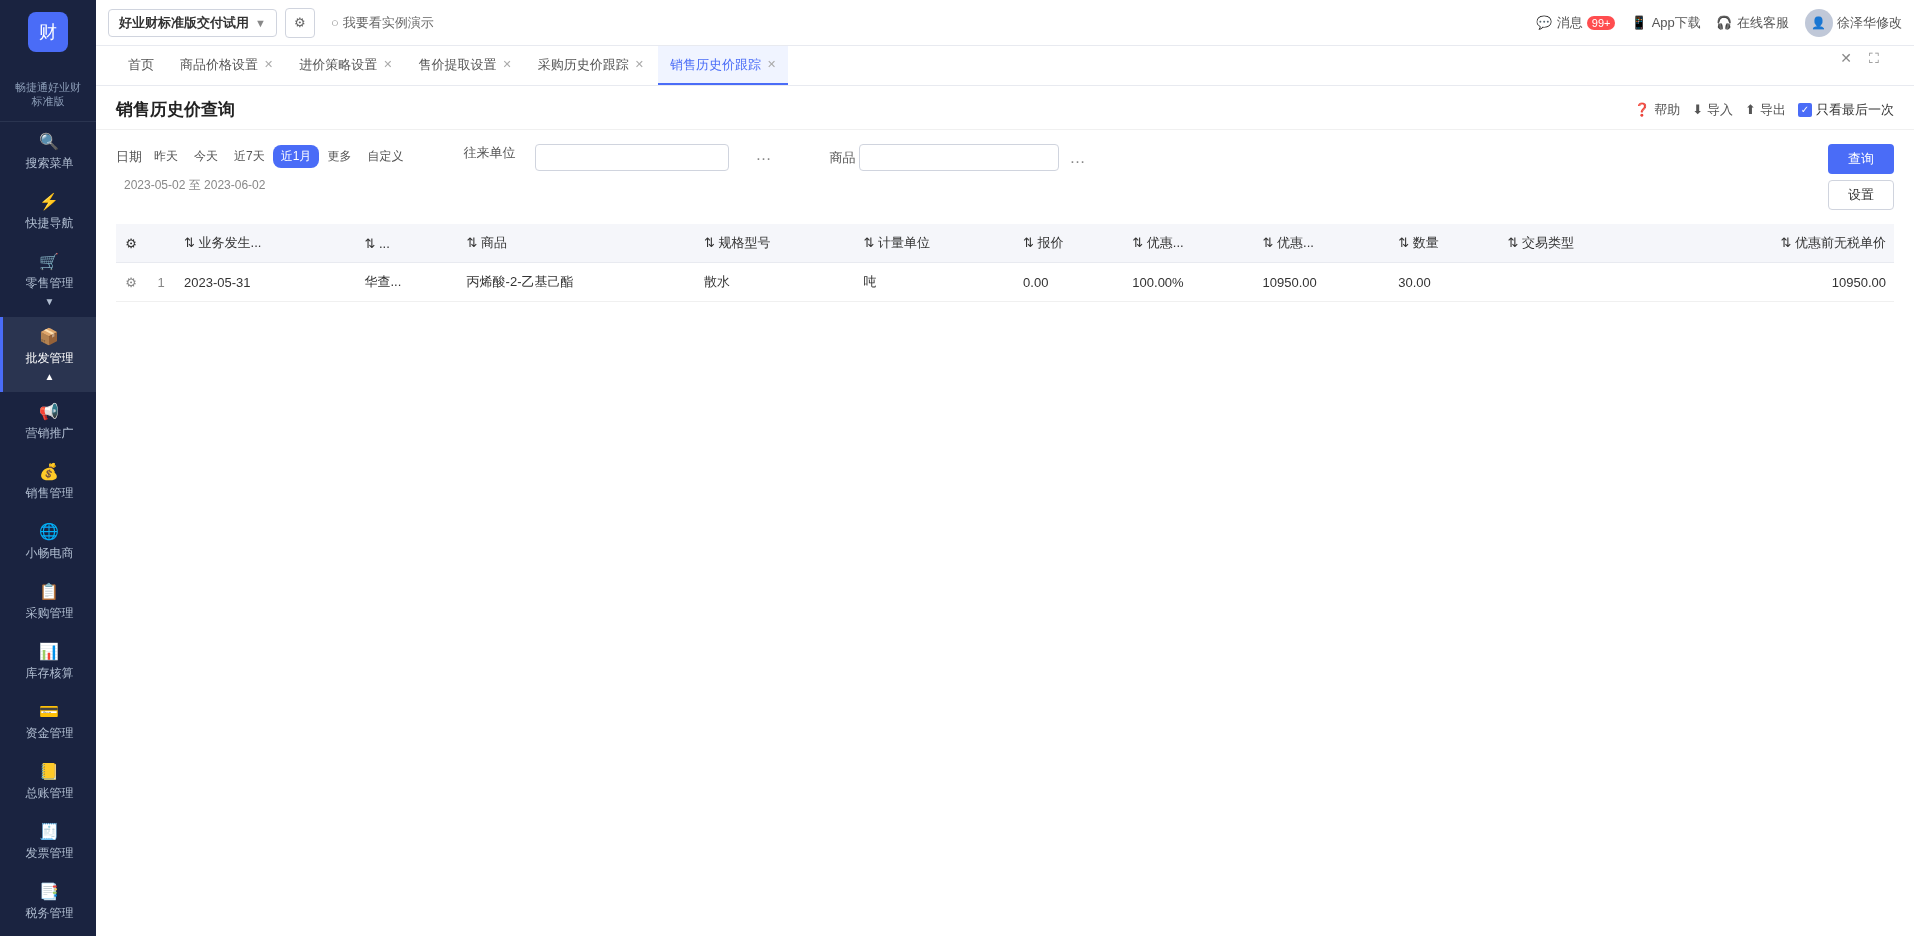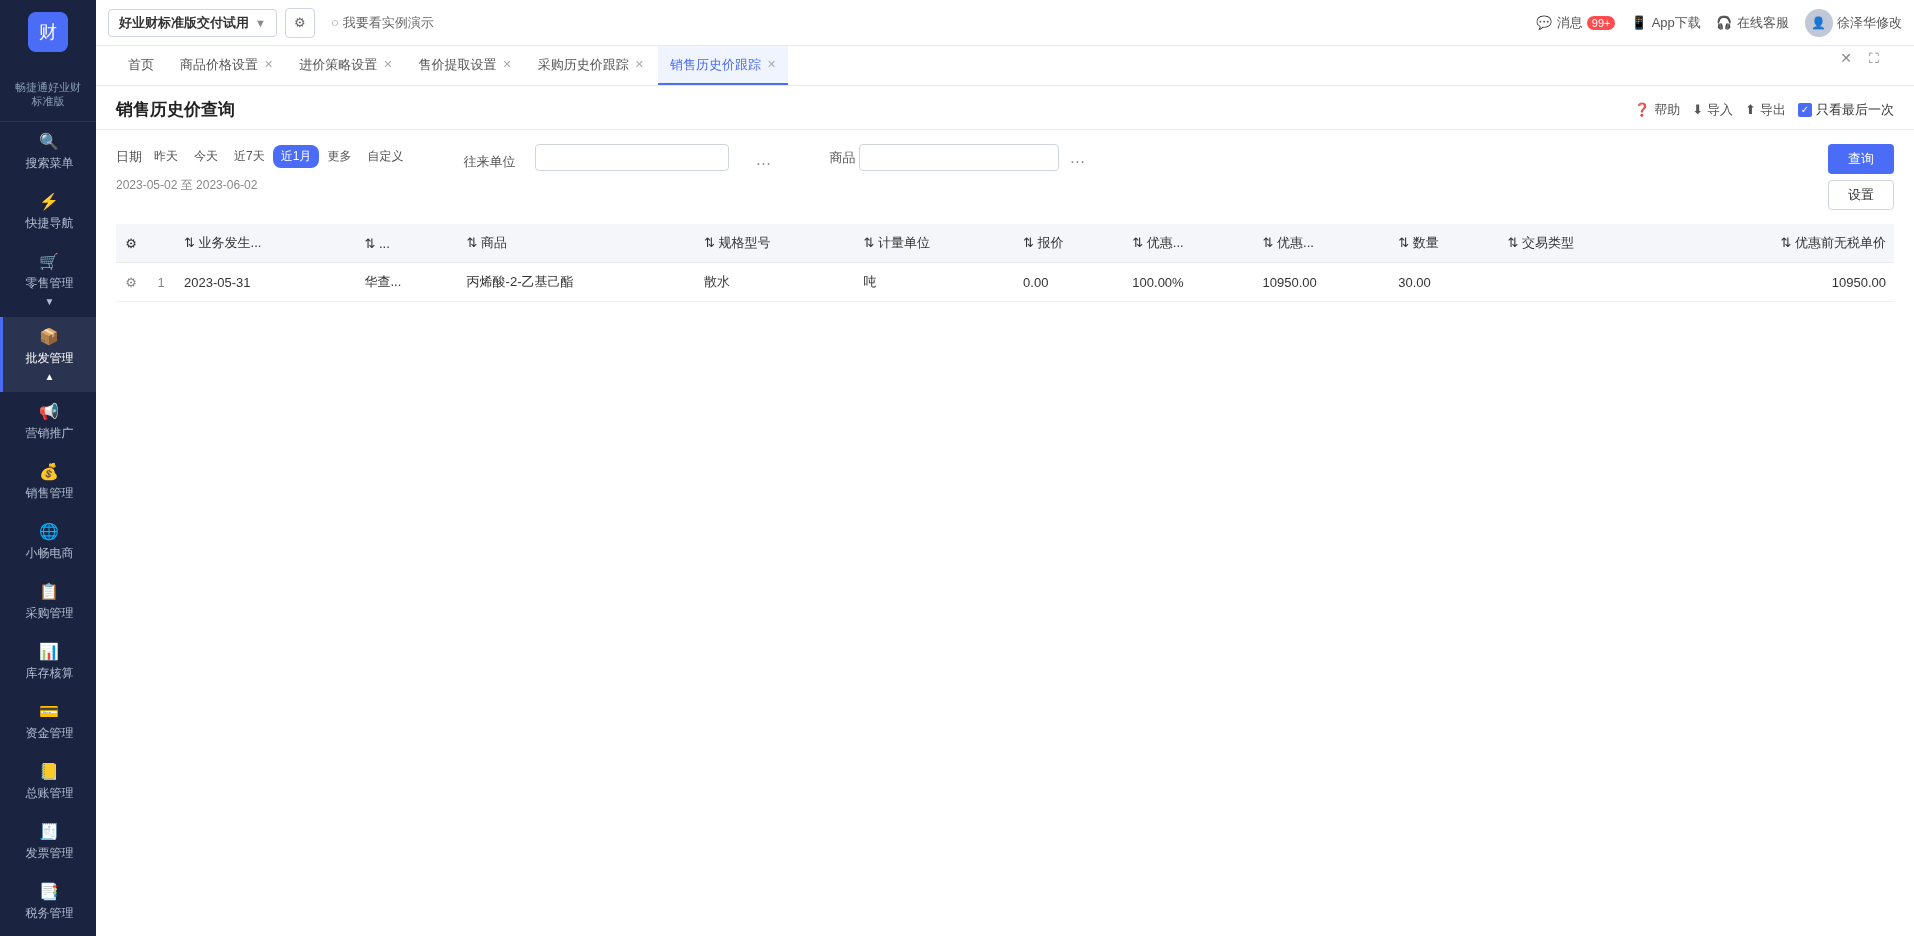--- a/index.html
+++ b/index.html
@@ -233,21 +233,21 @@
     }
     .date-btn.active {
       background: #4a6cf7;
       color: white;
       border-radius: 8px;
       padding: 3px 8px;
     }
     .date-range-text {
       font-size: 12px;
       color: #888;
-      margin-left: 0;
+      margin-left: 8px;
     }
     .search-input-field {
       border: 1px solid #d0d4de;
       border-radius: 4px;
       padding: 5px 8px;
       font-size: 13px;
       min-width: 200px;
       color: #333;
       outline: none;
     }
@@ -497,21 +497,21 @@
               <span class="date-btn">今天</span>
               <span class="date-btn">近7天</span>
               <span class="date-btn active">近1月</span>
               <span class="date-btn">更多</span>
               <span class="date-btn">自定义</span>
             </div>
           </div>
           <span class="date-range-text">2023-05-02 至 2023-06-02</span>
         </div>
 
-        <div class="search-group" style="flex-direction:row; align-items:flex-end; gap:20px; margin-left: 40px;">
+        <div class="search-group" style="flex-direction:row; align-items:flex-start; gap:20px; margin-left: 40px;">
           <span class="search-label">往来单位</span>
           <input class="search-input-field" type="text" style="min-width: 160px;">
           <span class="dots-btn">…</span>
         </div>
 
         <div class="search-group" style="flex-direction:row; align-items:center; gap:4px; margin-left: 40px;">
           <span class="search-label">商品</span>
           <input class="search-input-field" type="text" style="min-width: 200px;">
           <span class="dots-btn">…</span>
         </div>

